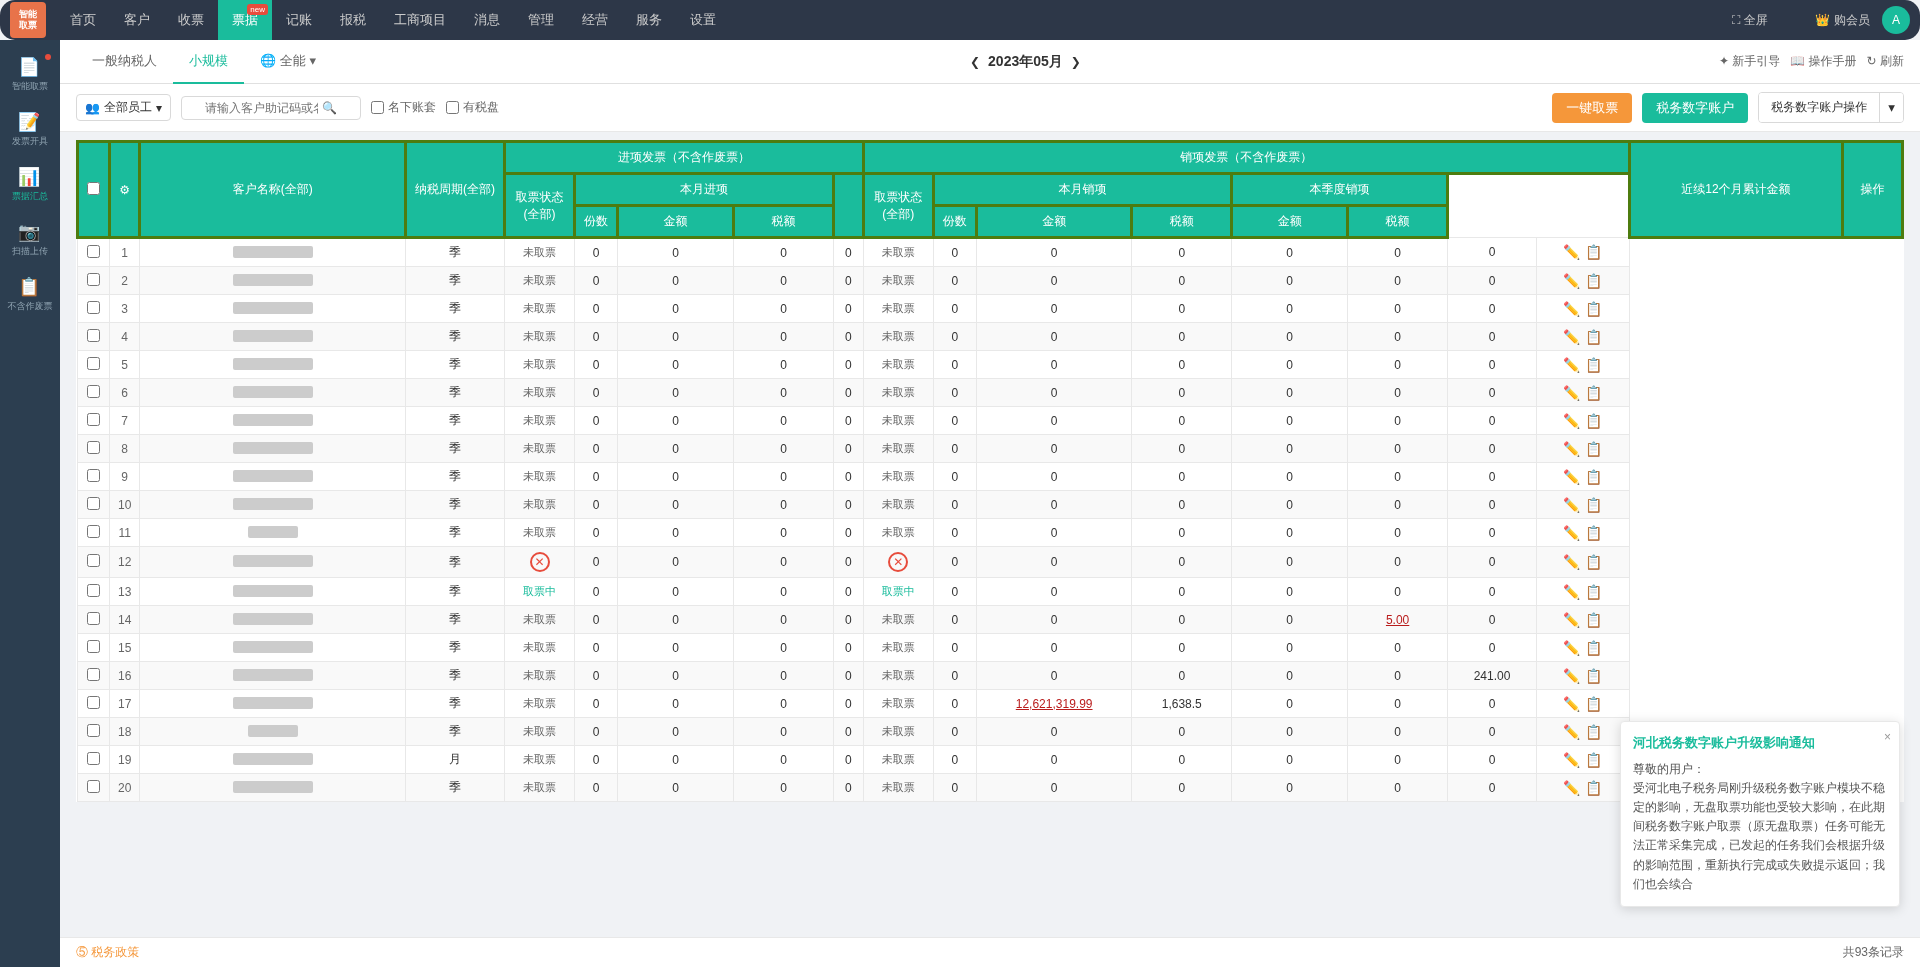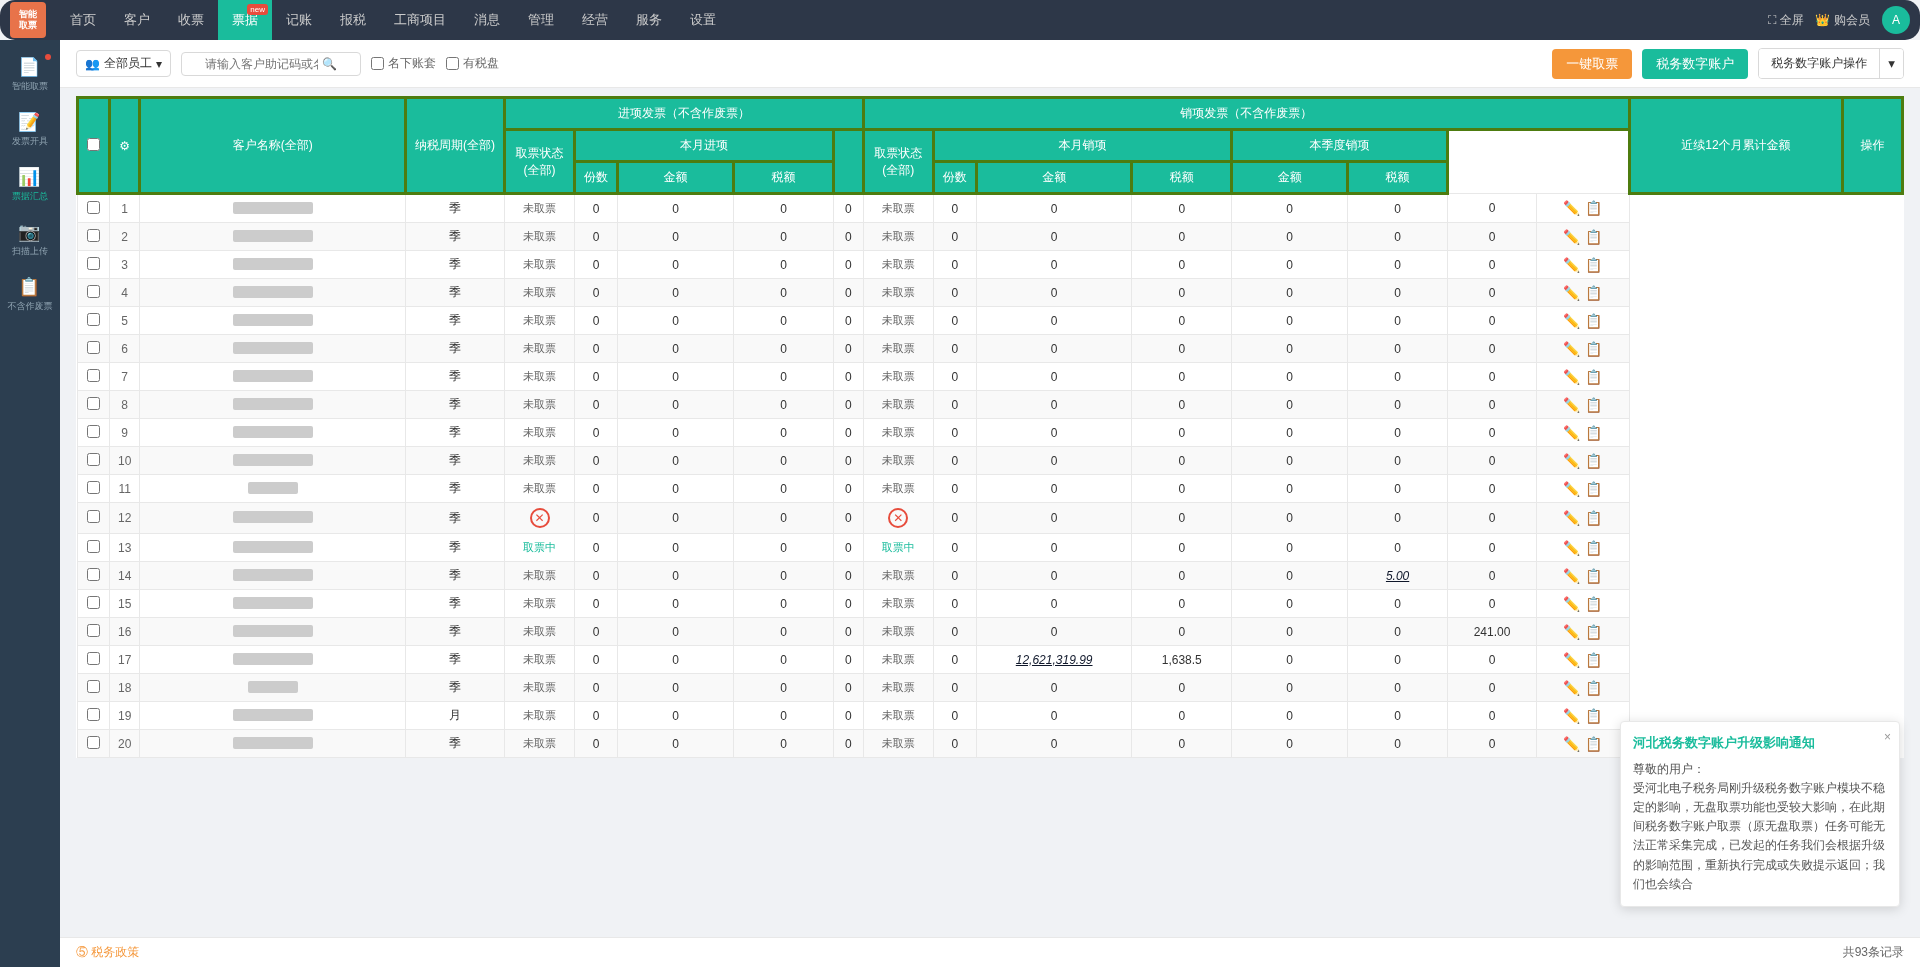--- a/index.html
+++ b/index.html
@@ -46,21 +46,21 @@
       top: 4px; right: 4px;
       background: #e74c3c;
       color: white;
       font-size: 8px;
       padding: 1px 3px;
       border-radius: 3px;
     }
     .top-nav .right-actions {
       display: flex; align-items: center; gap: 12px; color: #ccc; font-size: 12px;
     }
-    .top-nav .right-actions span { cursor: pointer; display: flex; align-items: center; gap: 3px; }
+    .top-nav .right-actions span { cursor: pointer; display: flex; align-items: center; gap: 3px; margin-left: 36px; }
     .avatar {
       width: 28px; height: 28px; border-radius: 50%;
       background: #1abc9c;
       display: flex; align-items: center; justify-content: center;
       color: white; font-size: 12px;
     }
 
     
     .layout {
       display: flex;
@@ -236,21 +236,21 @@
       padding: 1px 6px;
       border-radius: 2px;
       font-size: 11px;
     }
     .status-weiqupiao { color: #666; }
     .status-qupiaozhong { color: #1abc9c; }
     .action-icons { display: flex; align-items: center; justify-content: center; gap: 4px; }
     .action-icon { cursor: pointer; color: #666; font-size: 14px; }
     .checkbox-cell { width: 30px; }
     .num-cell { color: #666; }
-    .link-value { color: #0f172a; text-decoration: underline; cursor: pointer; font-style: italic; }
+    .link-value { color: #b91c1c; text-decoration: underline; cursor: pointer; }
     
     
     .bottom-bar {
       background: white;
       border-top: 1px solid #e8e8e8;
       padding: 6px 16px;
       display: flex; align-items: center;
       font-size: 12px; color: #666; text-align: right;
     }
     .bottom-bar .tax-policy {
@@ -338,20 +338,37 @@
       <span style="font-size:9px;text-align:left;">扫描上传</span>
     </div>
     <div class="sidebar-item">
       <span class="si-icon">📋</span>
       <span style="font-size:9px;text-align:center;">不含作废票</span>
     </div>
   </div>
 
   <div class="main">
 
+    <div class="sub-tabs">
+      <div class="sub-tabs-left">
+        <div class="sub-tab">一般纳税人</div>
+        <div class="sub-tab active">小规模</div>
+        <div class="sub-tab">🌐 全能 ▾</div>
+      </div>
+      <div class="sub-tabs-center">
+        <span class="arrow">❮</span>
+        <span style="font-size:14px;font-weight:bold;">2023年05月</span>
+        <span class="arrow">❯</span>
+      </div>
+      <div class="sub-tabs-right">
+        <span>✦ 新手引导</span>
+        <span>📖 操作手册</span>
+        <span>↻ 刷新</span>
+      </div>
+    </div>
 
     <div class="filter-bar">
       <div class="select-box">
         <span>👥</span>
         <span>全部员工</span>
         <span>▾</span>
       </div>
       <div class="search-box">
         <input type="text" placeholder="请输入客户助记码或名称" style="">
         <span style="cursor:pointer;color:#999;">🔍</span>

